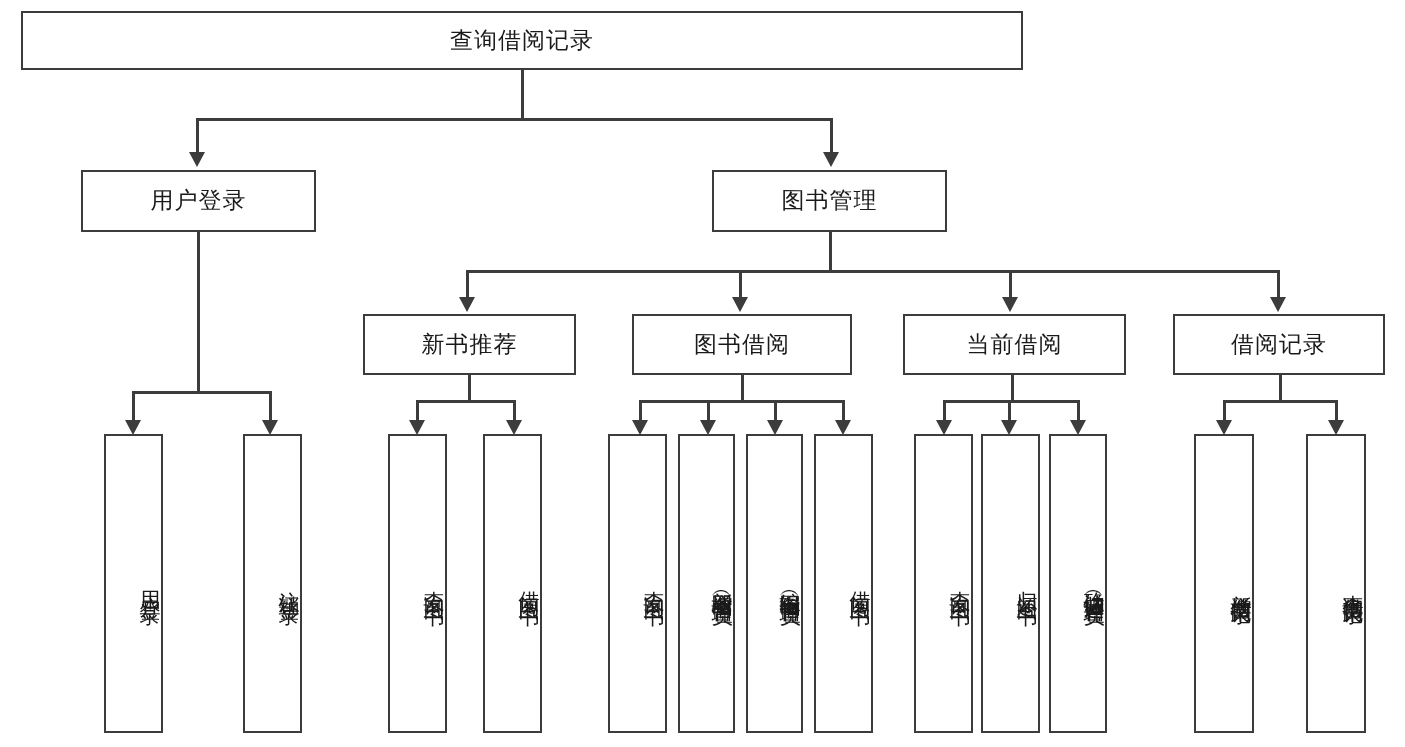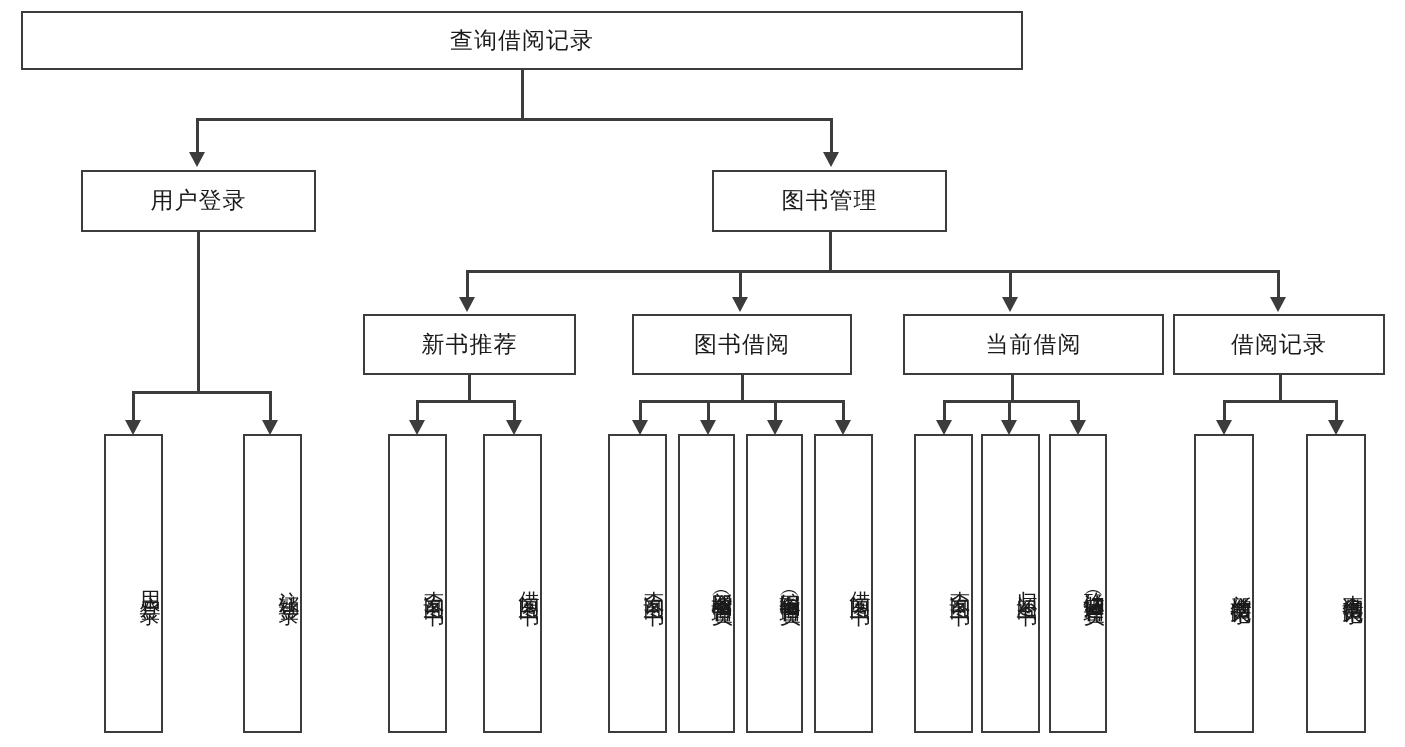--- a/index.html
+++ b/index.html
@@ -141,21 +141,21 @@
   <div class="node horiz" style="left:21px; top:11px; width:1002px; height:59px;">查询借阅记录</div>
 
   <div class="node horiz" style="left:81px; top:170px; width:235px; height:62px;">用户登录</div>
 
   <div class="node horiz" style="left:363px; top:314px; width:213px; height:61px;">新书推荐</div>
 
   <div class="node horiz" style="left:712px; top:170px; width:235px; height:62px;">图书管理</div>
 
   <div class="node horiz" style="left:632px; top:314px; width:220px; height:61px;text-align:right;">图书借阅</div>
 
-  <div class="node horiz" style="left:903px; top:314px; width:261px; height:61px;">当前借阅</div>
+  <div class="node horiz" style="left:903px; top:314px; width:223px; height:61px;">当前借阅</div>
 
   <div class="node horiz" style="left:1173px; top:314px; width:212px; height:61px;">借阅记录</div>
 
   <div class="node vert" style="left:104px; top:434px; width:59px; height:299px;">用户登录</div>
 
   <div class="node vert" style="left:243px; top:434px; width:59px; height:299px;">注销登录</div>
 
   <div class="node vert" style="left:388px; top:434px; width:59px; height:299px;">查询图书</div>
 
   <div class="node vert" style="left:483px; top:434px; width:59px; height:299px;">借阅图书</div>

